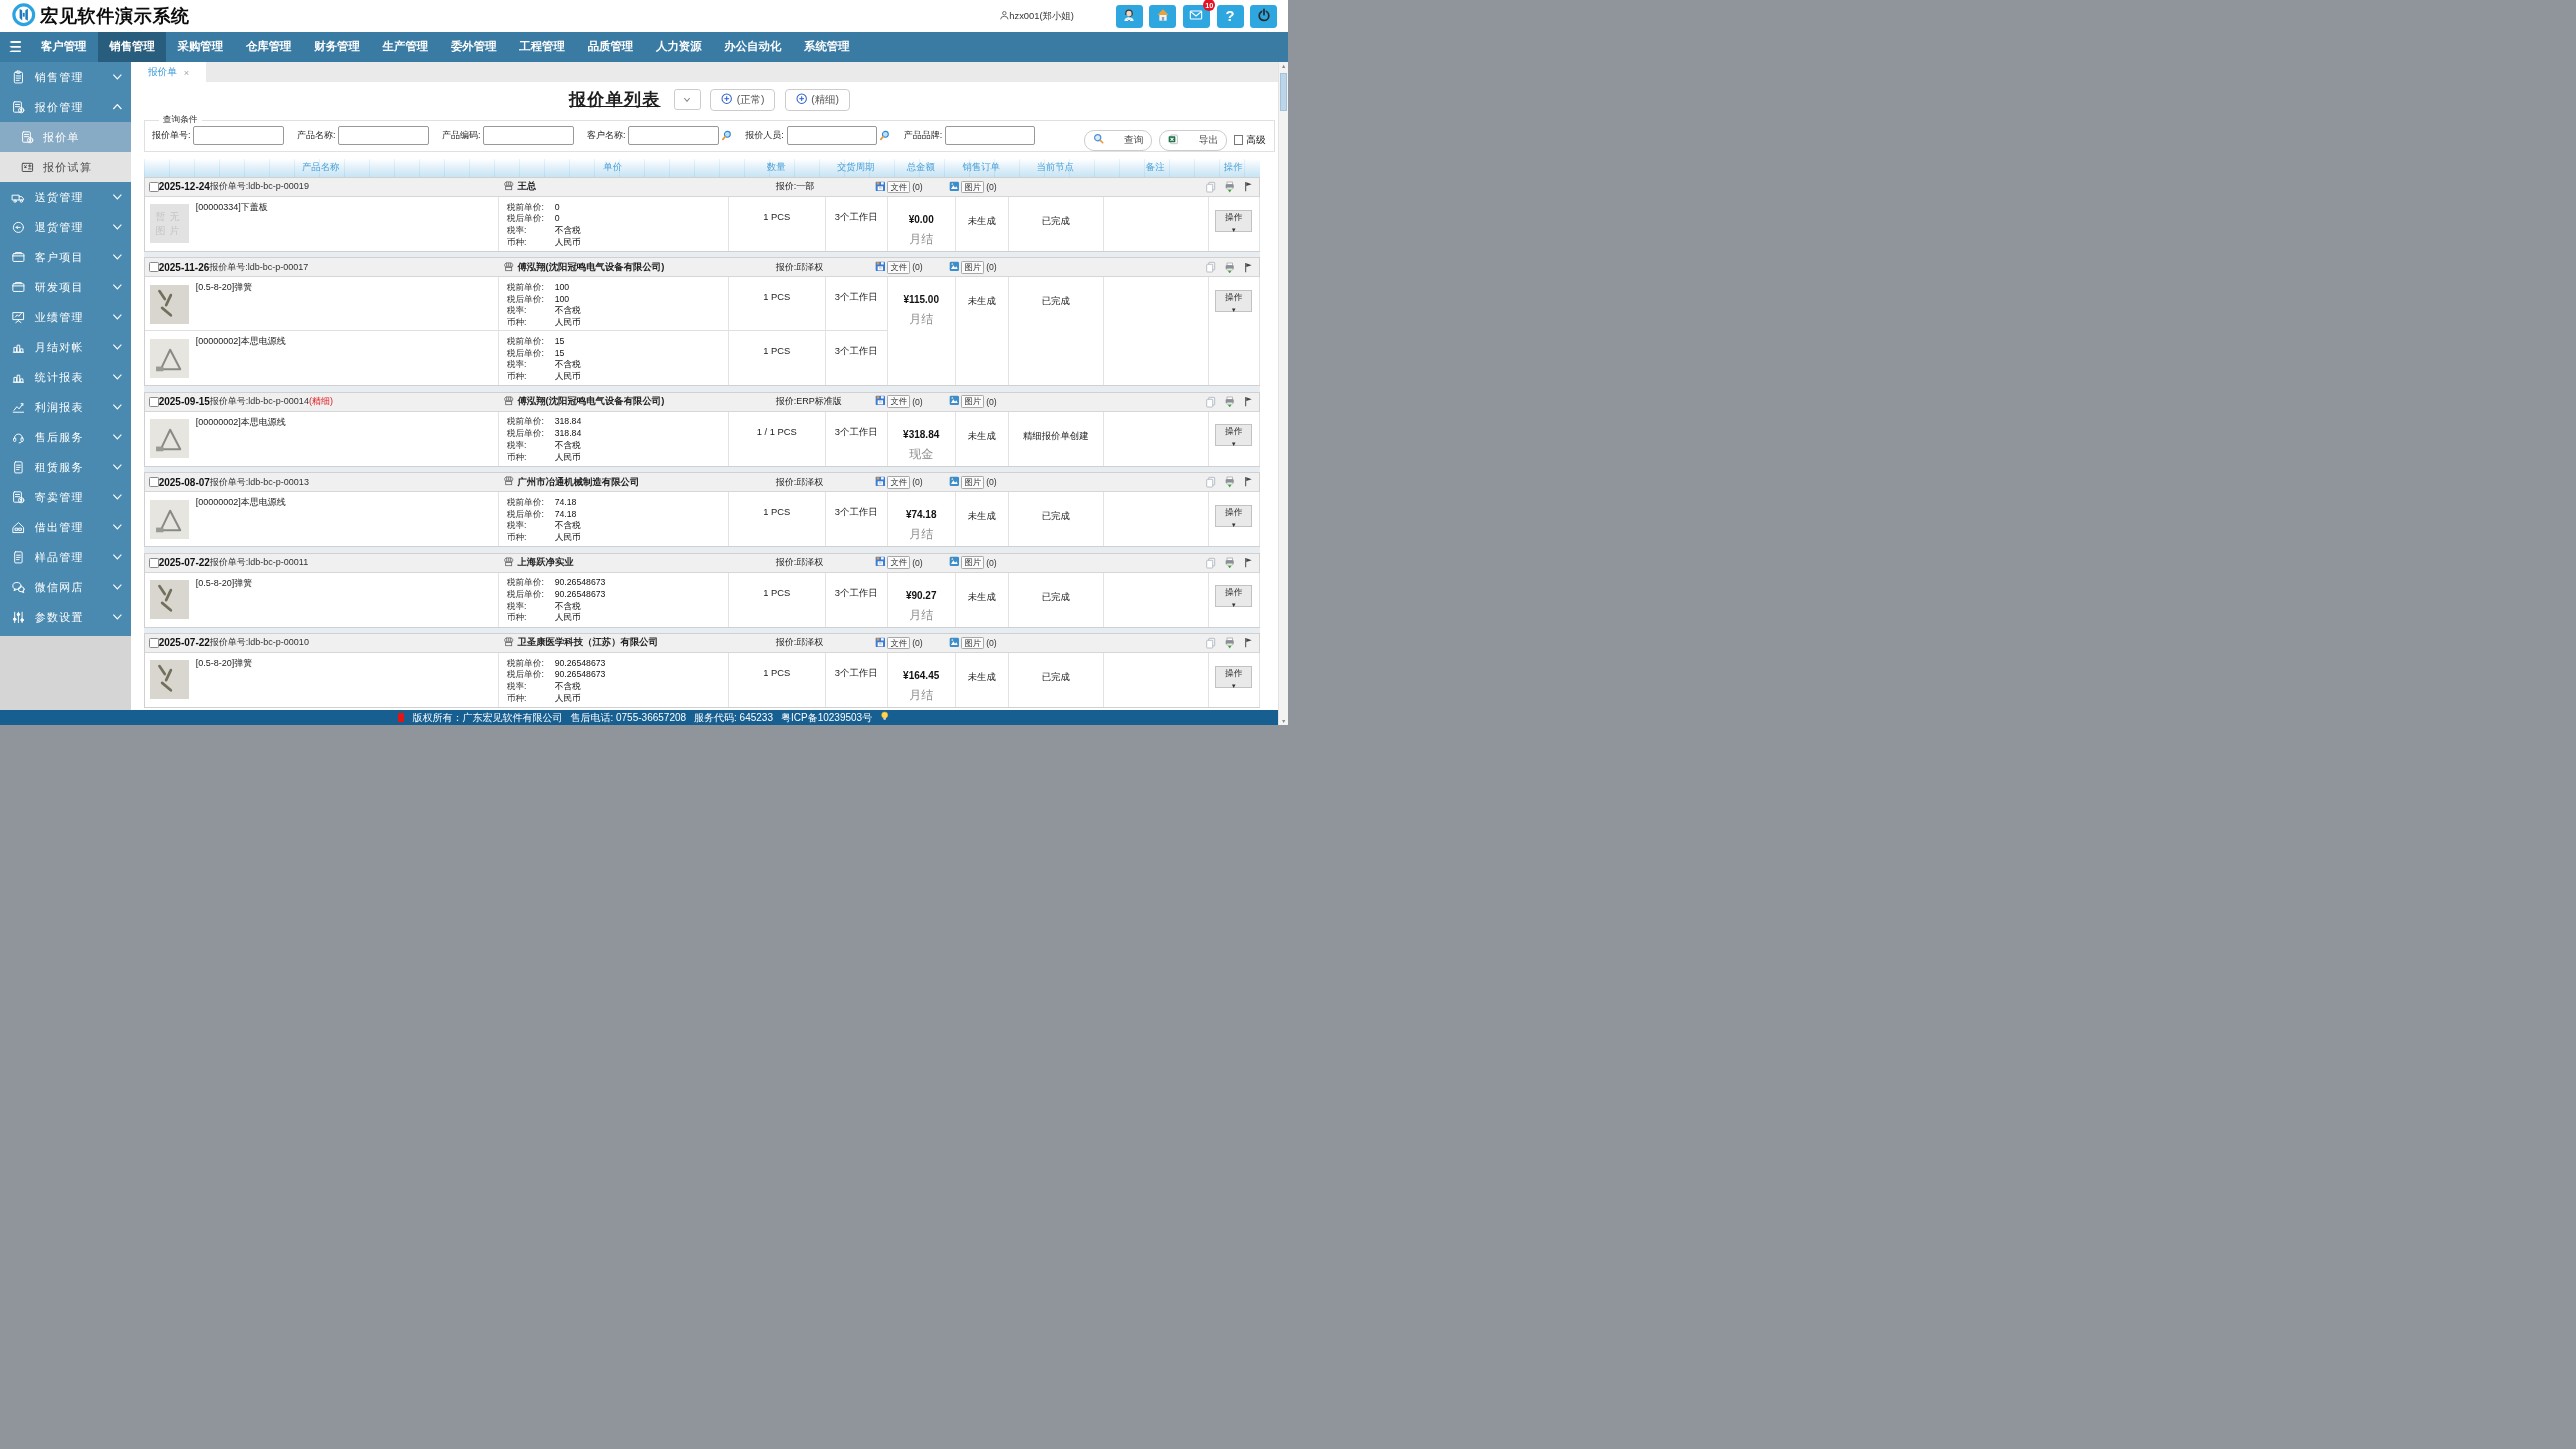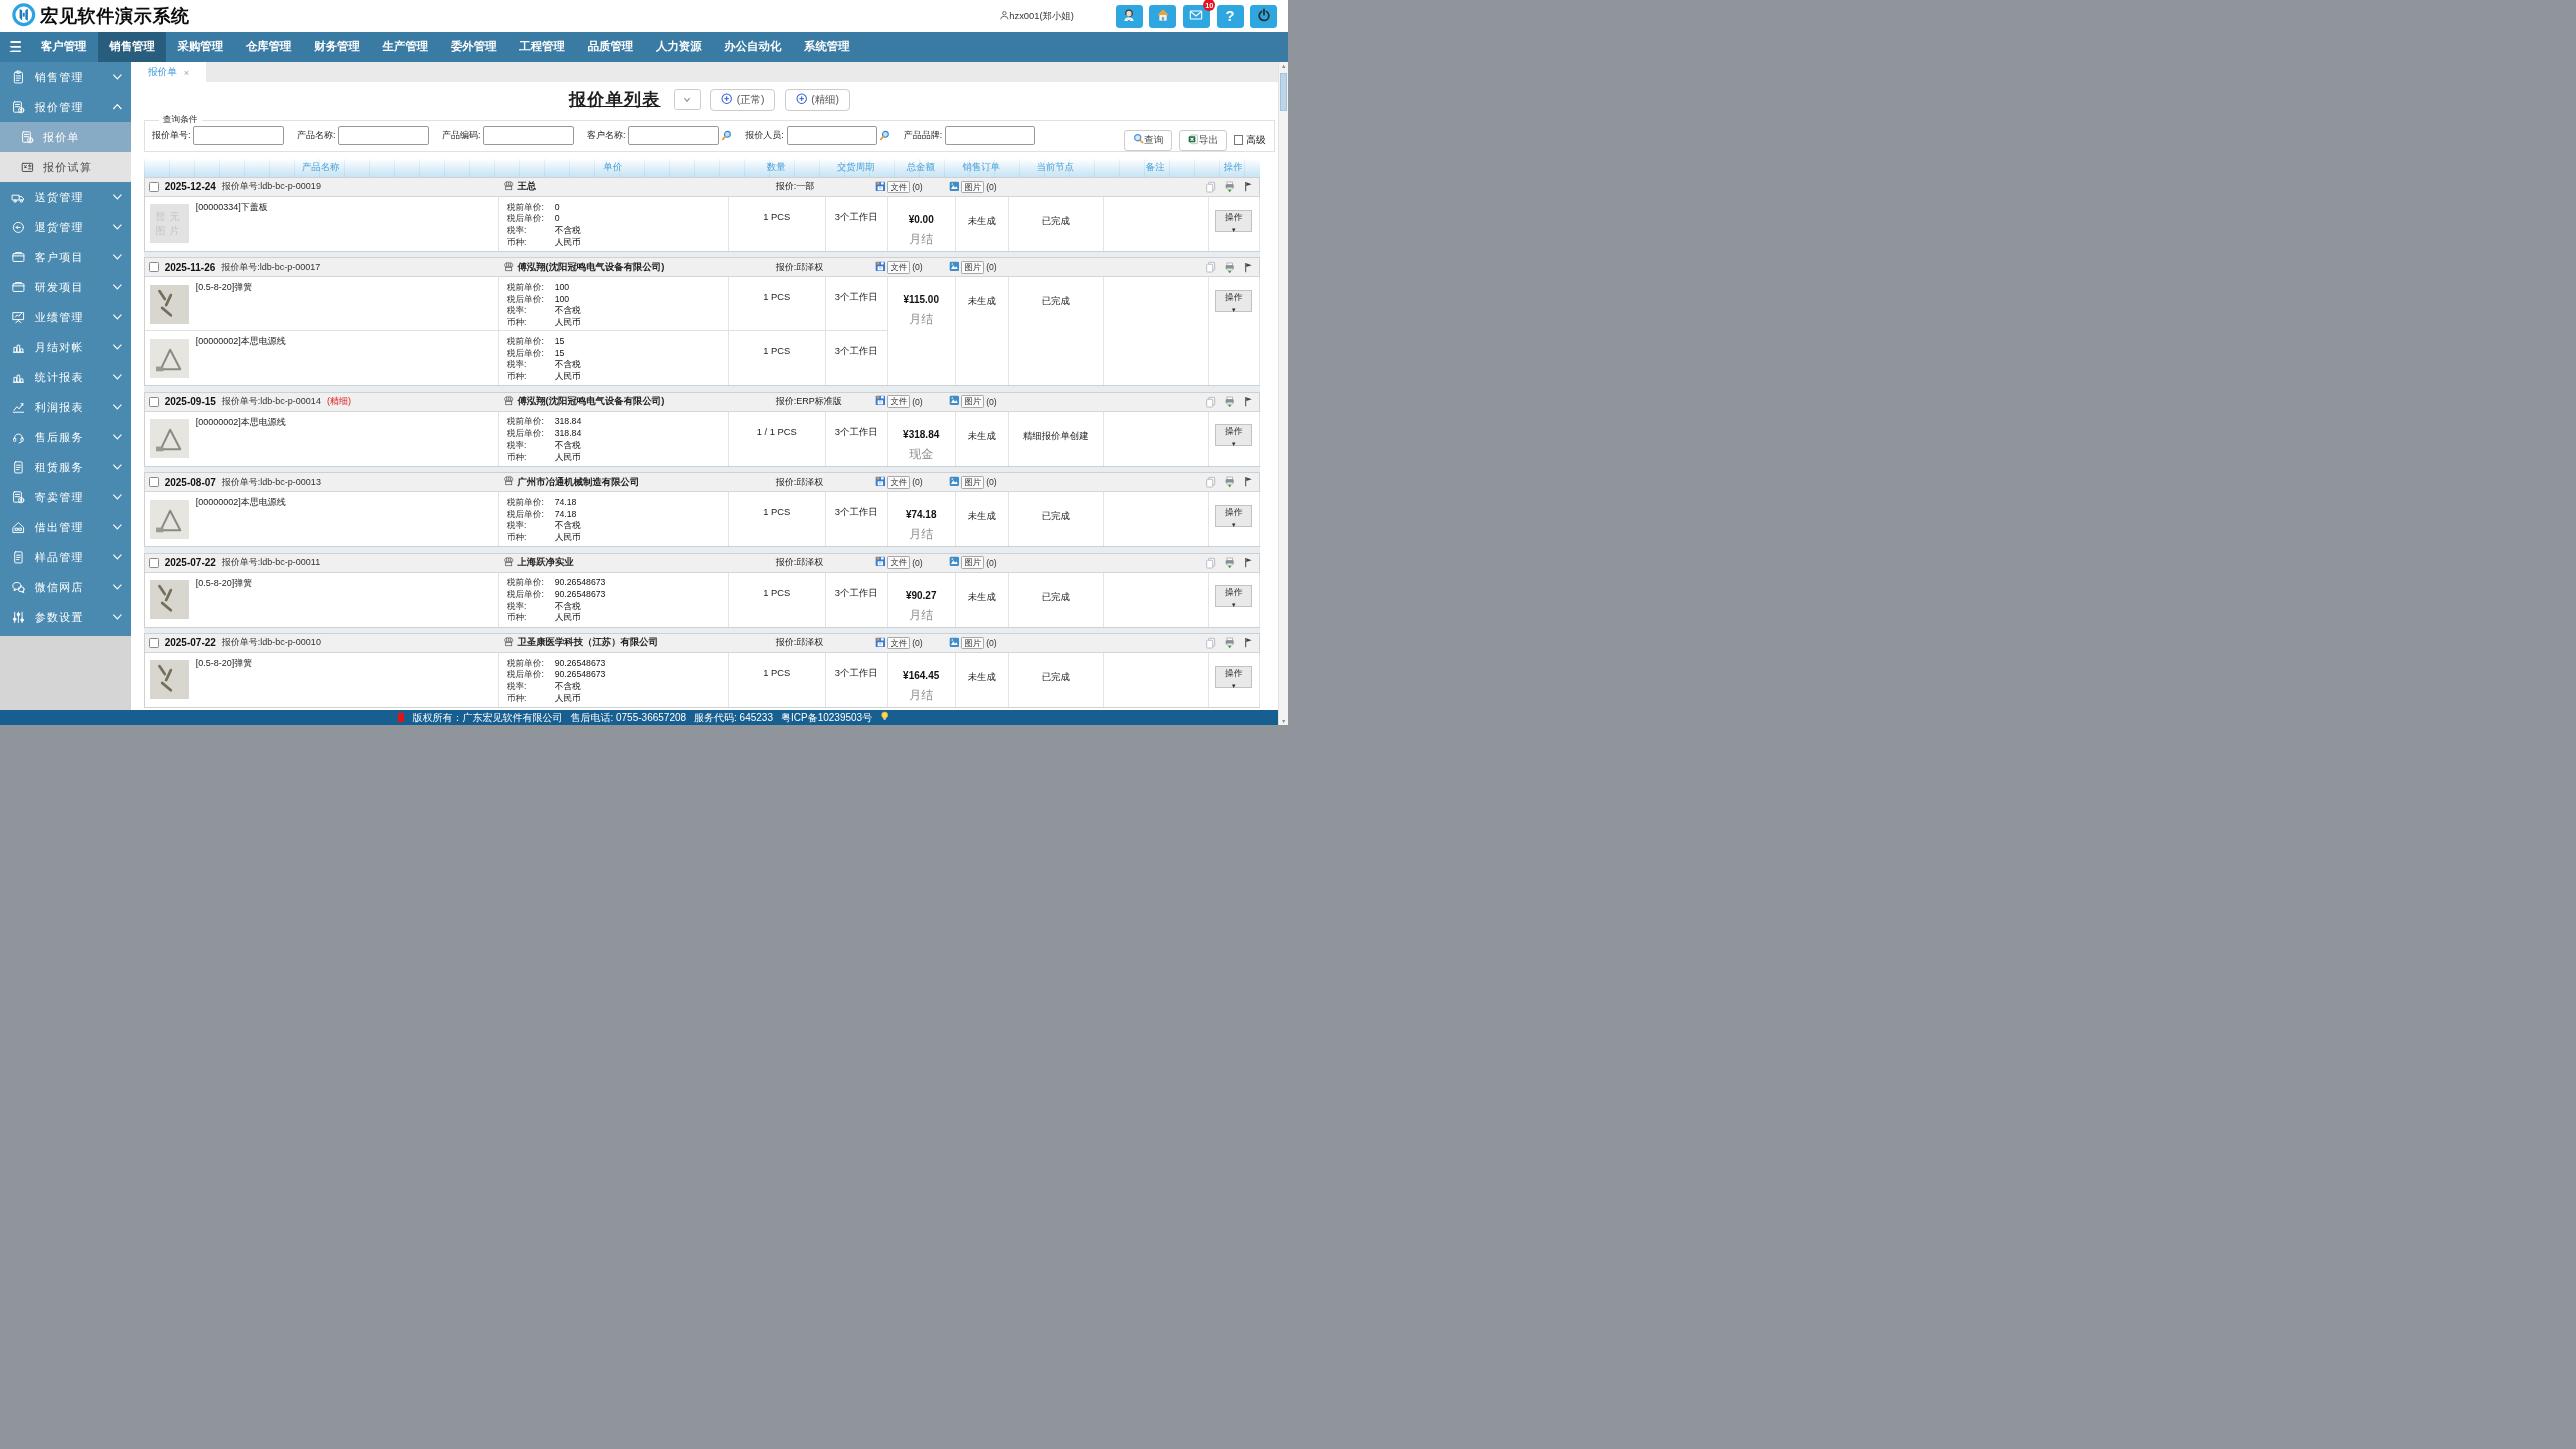--- a/index.html
+++ b/index.html
@@ -49,34 +49,34 @@
   .add-btn{height:22px;padding:0 10px;background:#fff;border:0.7px solid #ccc;border-radius:4px;
            display:flex;align-items:center;gap:4px;font-size:10.4px;color:#555;cursor:pointer;}
   fieldset.search{position:relative;border:0.7px solid #e0e0e0;margin:1.3px 13.4px 0;padding:0px 6.7px 6px;}
   fieldset.search legend{font-size:8.7px;color:#333;padding:0 4px;margin-left:6.7px;}
   .fields{display:flex;align-items:center;}
   .fld{display:flex;align-items:center;margin-right:13.4px;}
   .fld label{font-size:9px;color:#1f1f1f;margin-right:2.7px;white-space:nowrap;}
   .fld input{width:83px;height:17px;border:0.7px solid #999;border-radius:2px;outline:none;font-size:8.7px;padding:0 2.7px;}
   .lookup{margin-left:2px;display:flex;cursor:pointer;}
   .search-actions{position:absolute;right:8px;top:3.4px;display:flex;align-items:center;gap:6.7px;}
-  .act-btn{height:21px;padding:0 8px;background:#fff;border:0.7px solid #ccc;border-radius:3px;
-           display:flex;align-items:center;gap:0;font-size:9.7px;color:#444;cursor:pointer;}
+  .act-btn{height:21px;padding:0 8px;background:#fff;border:0.7px solid #ccc;border-radius:10px;
+           display:flex;align-items:center;gap:20px;font-size:9.7px;color:#444;cursor:pointer;}
   .adv{display:flex;align-items:center;gap:3px;font-size:9.7px;color:#111;cursor:pointer;}
   .adv .cb{width:9.4px;height:9.4px;border:1px solid #777;background:#fff;box-sizing:border-box;}
   
   .table{--cols:354px 230px 97px 62px 68px 53px 95px 105px 51px;margin:6.7px 0 0 12.7px;width:1116px;}
   .thead{display:grid;grid-template-columns:var(--cols);height:18px;align-items:center;
          background:linear-gradient(180deg,#ffffff 0%,#e3f1fa 45%,#c7e5f4 100%),
                     repeating-linear-gradient(90deg,rgba(170,210,235,.25) 0 0.7px,transparent 0.7px 25px);
          background-blend-mode:multiply;}
   .th{text-align:center;font-size:9.4px;color:#4aa0d8;}
   .group{border:0.7px solid #d0d0d0;background:#fff;}
   .g-head{position:relative;height:18px;background:#f0f0f0;border-bottom:0.7px solid #d6d6d6;}
-  .gh-l{position:absolute;left:4px;top:0;height:100%;display:flex;align-items:center;gap:6px;}
+  .gh-l{position:absolute;left:4px;top:0;height:100%;display:flex;align-items:center;}
   .cb2{width:10px;height:10px;border:1px solid #8a8a8a;background:#fff;border-radius:1.3px;box-sizing:border-box;cursor:pointer;}
   .g-date{font-size:10px;font-weight:bold;color:#111;}
   .g-no{font-size:9px;color:#333;}
   .g-tag{font-size:9px;color:#e02020;}
   .gh-cust{position:absolute;left:358px;top:0;height:100%;display:flex;align-items:center;gap:3.4px;
            font-size:9.4px;font-weight:bold;color:#222;}
   .gh-quoter{position:absolute;left:631px;top:0;height:100%;display:flex;align-items:center;font-size:9px;color:#222;}
   .gh-att{position:absolute;top:0;height:100%;display:flex;align-items:center;gap:2px;font-size:8.7px;color:#333;cursor:pointer;}
   .att-box{border:0.7px solid #a8a8a8;background:#fbfbfb;border-radius:1.3px;padding:0 2px;font-size:8.4px;line-height:10.7px;}
   .gh-icons{position:absolute;right:5.4px;top:0;height:100%;display:flex;align-items:center;gap:8px;}

